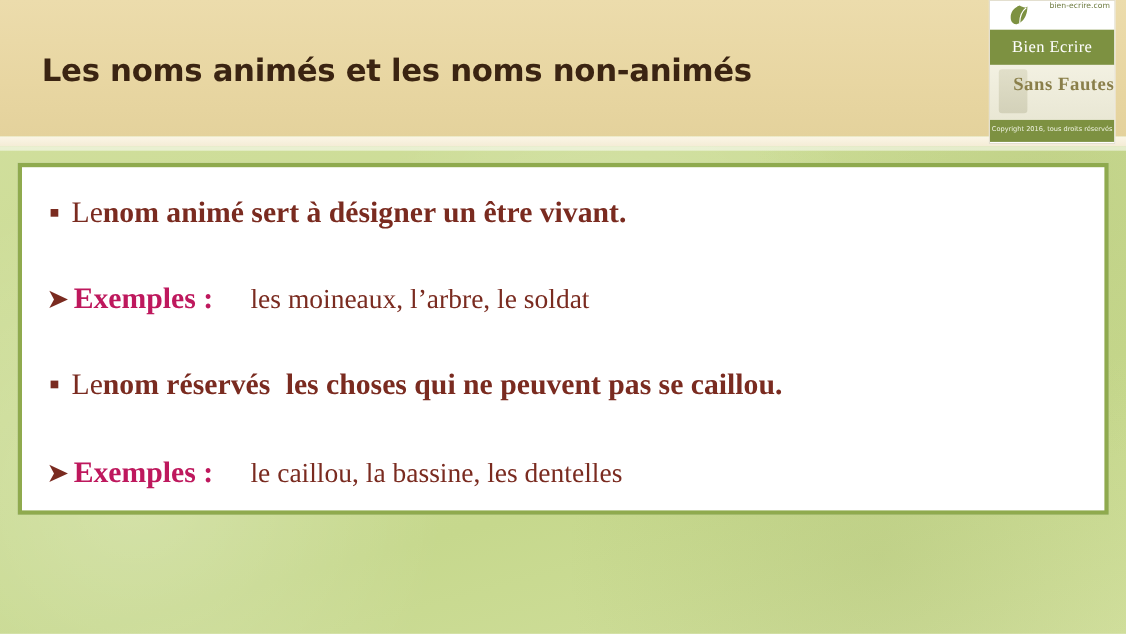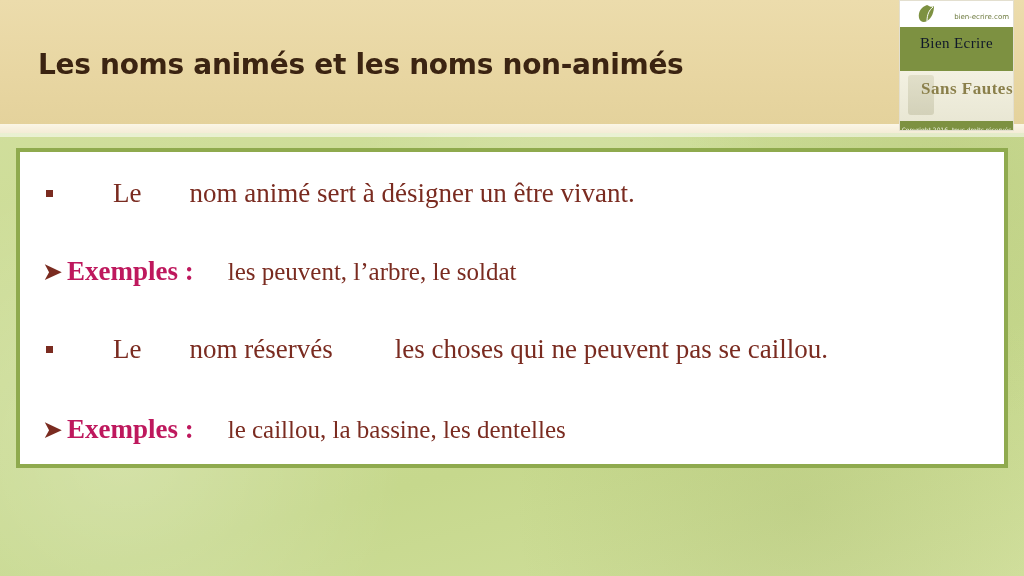--- a/index.html
+++ b/index.html
@@ -76,38 +76,38 @@
   }
   .logo-top {
     position: relative;
     height: 26px;
     background: #ffffff;
     text-align: right;
   }
   .logo-url {
     position: absolute;
     right: 4px;
-    top: 12px;
+    top: 0;
     font-family: "DejaVu Sans", sans-serif;
     font-size: 7px;
     color: #6d7a3f;
     text-align: right;
   }
   .logo-leaf {
     position: absolute;
     left: 16px;
     top: 3px;
     width: 22px;
     height: 20px;
   }
   .logo-mid {
     position: relative;
-    height: 44px;
+    height: 32px;
     background: #7d9141;
-    color: #0f172a;
+    color: #ffffff;
     text-align: center;
   }
   .logo-mid span {
     font-family: "Liberation Serif", serif;
     font-size: 15px;
     line-height: 32px;
     letter-spacing: 0.4px;
   }
   .logo-bottom {
     position: relative;
@@ -182,24 +182,23 @@
     display: inline-block;
     color: #7a2b20;
     font-size: 25px;
     line-height: 1;
     margin-right: 4px;
     flex: 0 0 auto;
   }
   .txt {
     color: #7a2b20;
     font-family: "Liberation Serif", serif;
-    margin-left: 48px;
   }
   .t-reg { font-size: 27px; }
-  .t-bold { font-size: 27px; font-weight: normal; }
+  .t-bold { font-size: 27px; font-weight: bold; }
   .ex-label {
     font-size: 27px;
     font-weight: bold;
     color: #be185d;
   }
   .ex-value {
     font-size: 25px;
     color: #7a2b20;
     margin-left: 34px;
   }
@@ -244,21 +243,21 @@
 
     <div class="line l1">
       <span class="bullet-sq"></span>
       <span class="txt t-reg">Le </span>
       <span class="txt t-bold">nom animé sert à désigner un être vivant.</span>
     </div>
 
     <div class="line l2">
       <span class="bullet-arrow">➤</span>
       <span class="ex-label">Exemples :</span>
-      <span class="ex-value">les peuvent, l’arbre, le soldat</span>
+      <span class="ex-value">les moineaux, l’arbre, le soldat</span>
     </div>
 
     <div class="line l3">
       <span class="bullet-sq"></span>
       <span class="txt t-reg">Le </span>
       <span class="txt t-bold">nom réservés</span>
       <span class="sp"></span>
       <span class="sp"></span>
       <span class="txt t-bold">les choses qui ne peuvent pas se caillou.</span>
     </div>

